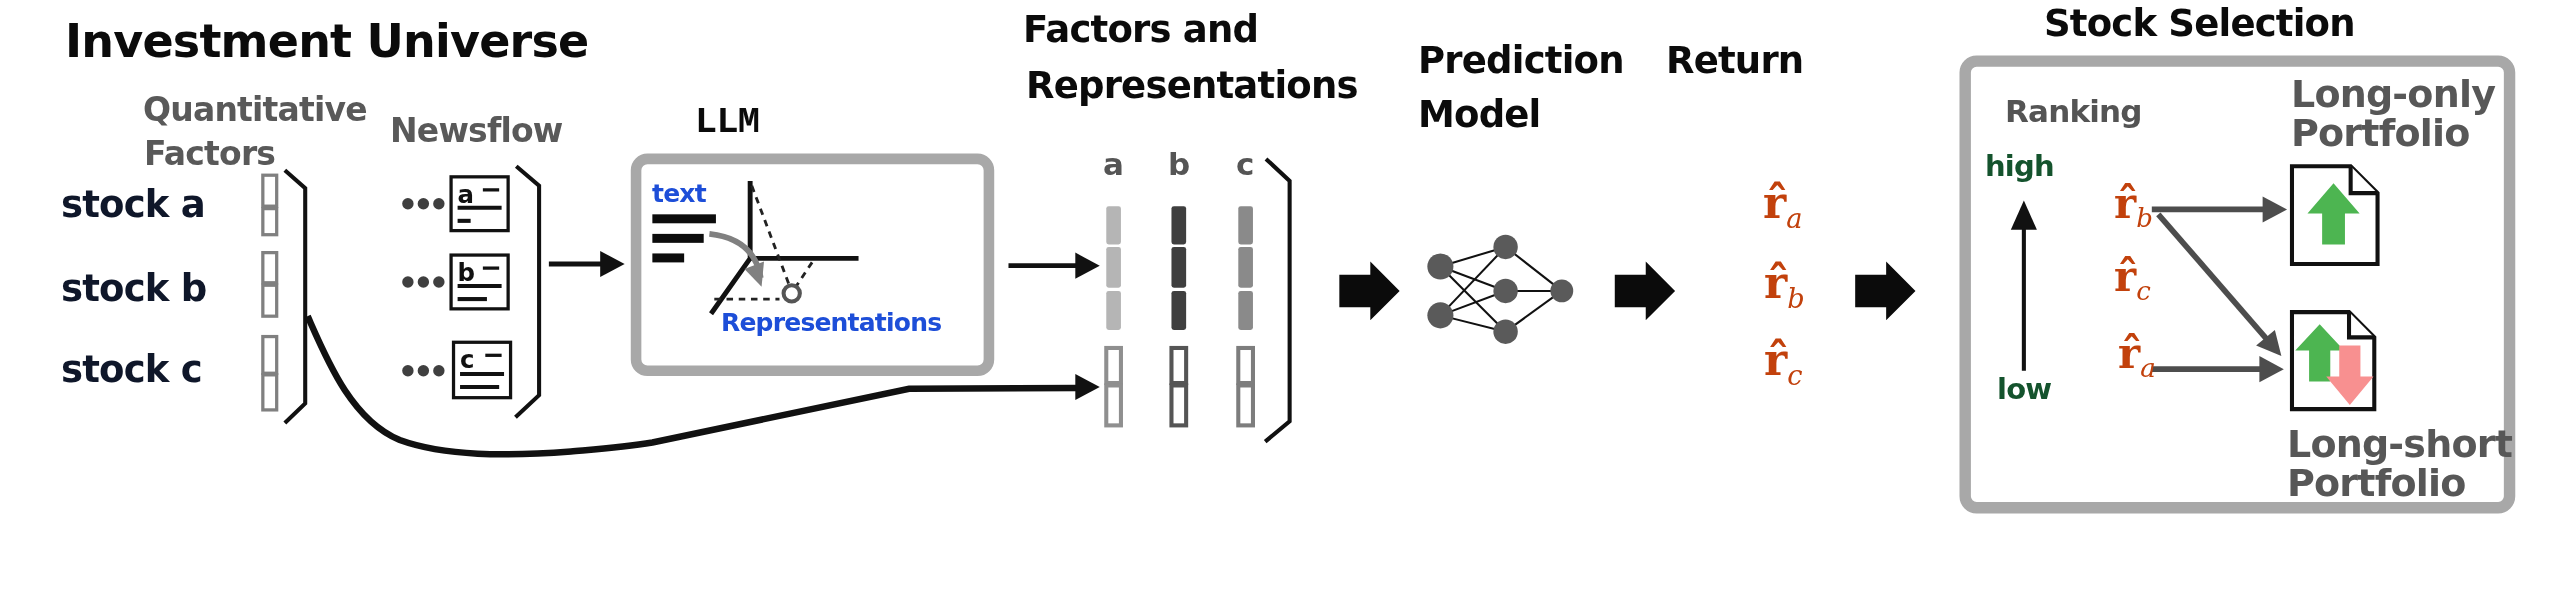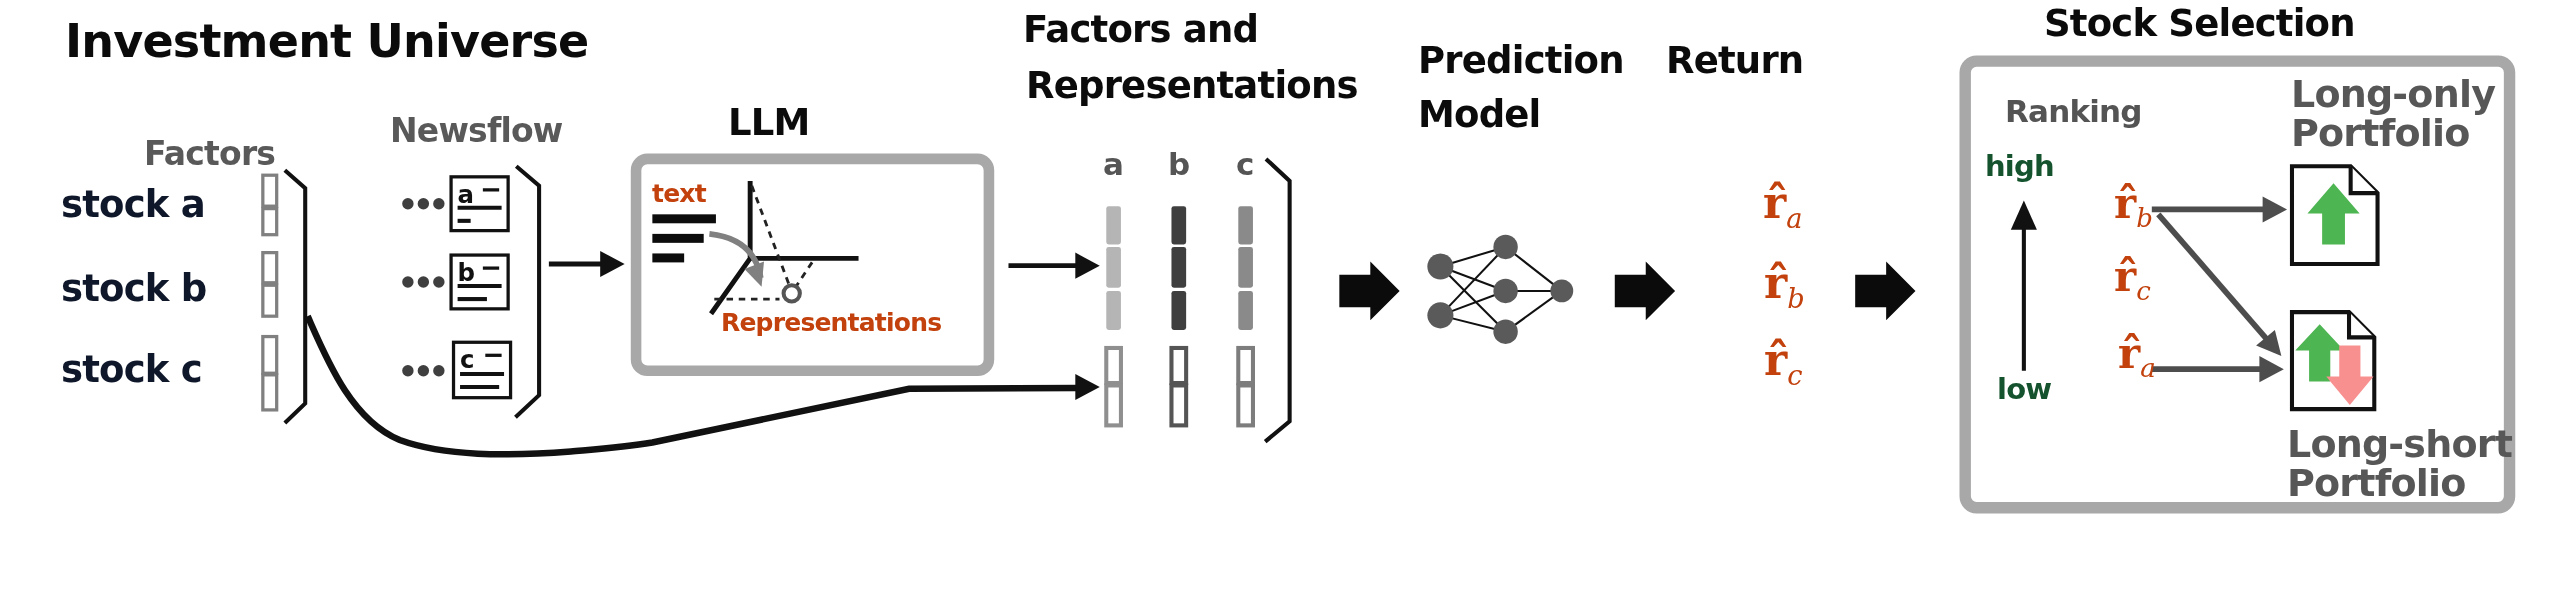--- a/index.html
+++ b/index.html
@@ -9,21 +9,21 @@
     background:#ffffff;
     font-family:"DejaVu Sans", sans-serif;
     overflow:hidden;
   }
   #diagram-svg{position:absolute;left:0;top:0;z-index:1;}
   .lbl{position:absolute;white-space:nowrap;z-index:2;line-height:1;}
   .main-title{font-size:46px;font-weight:bold;color:#0b0b0b;letter-spacing:-0.8px;}
   .section-title{font-size:37px;font-weight:bold;color:#0b0b0b;letter-spacing:-0.8px;}
   .gray-h{font-size:33px;font-weight:bold;color:#595959;letter-spacing:-0.8px;}
   .stock-lbl{font-size:37px;font-weight:bold;color:#0f172a;letter-spacing:-0.8px;}
-  .inbox-lbl{font-size:25px;font-weight:bold;color:#c2410c;letter-spacing:-0.8px;}
+  .inbox-lbl{font-size:25px;font-weight:bold;color:#1d4ed8;letter-spacing:-0.8px;}
   .col-letter{font-size:31px;font-weight:bold;color:#555555;}
   .rank-lbl{font-size:31px;font-weight:bold;color:#545454;letter-spacing:-0.8px;}
   .hl-lbl{font-size:29px;font-weight:bold;color:#14532d;letter-spacing:-0.8px;}
   .port-lbl{font-size:38px;font-weight:bold;color:#575757;letter-spacing:-0.8px;}
   .rhat{font-family:"DejaVu Serif", serif;font-weight:bold;color:#c2410c;margin-left:25px;}
   .rhat-lg{font-size:44px;}
   .rhat-lg sub,.rhat-md sub{font-family:"DejaVu Serif", serif;font-style:italic;font-weight:normal;font-size:0.62em;}
   .rhat-md{font-size:42px;}
 </style>
 </head>
@@ -194,28 +194,29 @@
     <g>
       <path d="M 2812 383 L 2882 383 L 2913 414 L 2913 502 L 2812 502 Z" fill="#fff" stroke="#111" stroke-width="5"></path>
       <path d="M 2882 383 L 2882 414 L 2913 414" fill="#fff" stroke="#111" stroke-width="5"></path>
       <polygon points="2846,398 2876,430 2859,430 2859,468 2833,468 2833,430 2816,430" fill="#4db551"></polygon>
       <polygon points="2883,497 2912,462 2896,462 2896,424 2870,424 2870,462 2854,462" fill="#f89090"></polygon>
     </g>
   </svg>
 
   <div class="lbl main-title" style="left:65px;top:18px;">Investment Universe</div>
 
+  <div class="lbl gray-h" style="left:143px;top:93px;">Quantitative</div>
   <div class="lbl gray-h" style="left:144px;top:137px;">Factors</div>
   <div class="lbl gray-h" style="left:390px;top:114px;">Newsflow</div>
 
   <div class="lbl stock-lbl" style="left:61px;top:186px;">stock a</div>
   <div class="lbl stock-lbl" style="left:61px;top:270px;">stock b</div>
   <div class="lbl stock-lbl" style="left:61px;top:351px;">stock c</div>
 
-  <div class="lbl section-title" style="left:728px;top:104px;">LLM</div>
+  <div class="lbl section-title" style="left:695px;top:104px;font-family:Liberation Mono, monospace;">LLM</div>
   <div class="lbl inbox-lbl" style="left:652px;top:181px;">text</div>
   <div class="lbl inbox-lbl" style="left:721px;top:310px;">Representations</div>
 
   <div class="lbl section-title" style="left:1023px;top:11.4px;">Factors and</div>
   <div class="lbl section-title" style="left:1026px;top:67px;">Representations</div>
 
   <div class="lbl col-letter" style="left:1103px;top:149px;">a</div>
   <div class="lbl col-letter" style="left:1168px;top:149px;">b</div>
   <div class="lbl col-letter" style="left:1236px;top:149px;">c</div>
 

